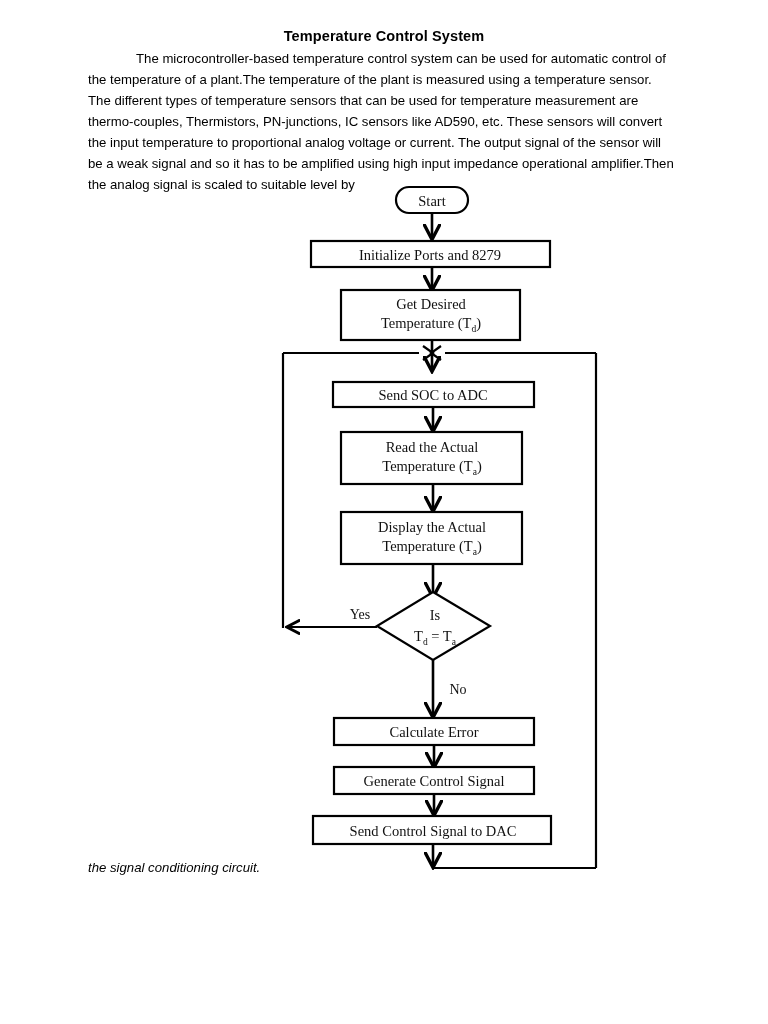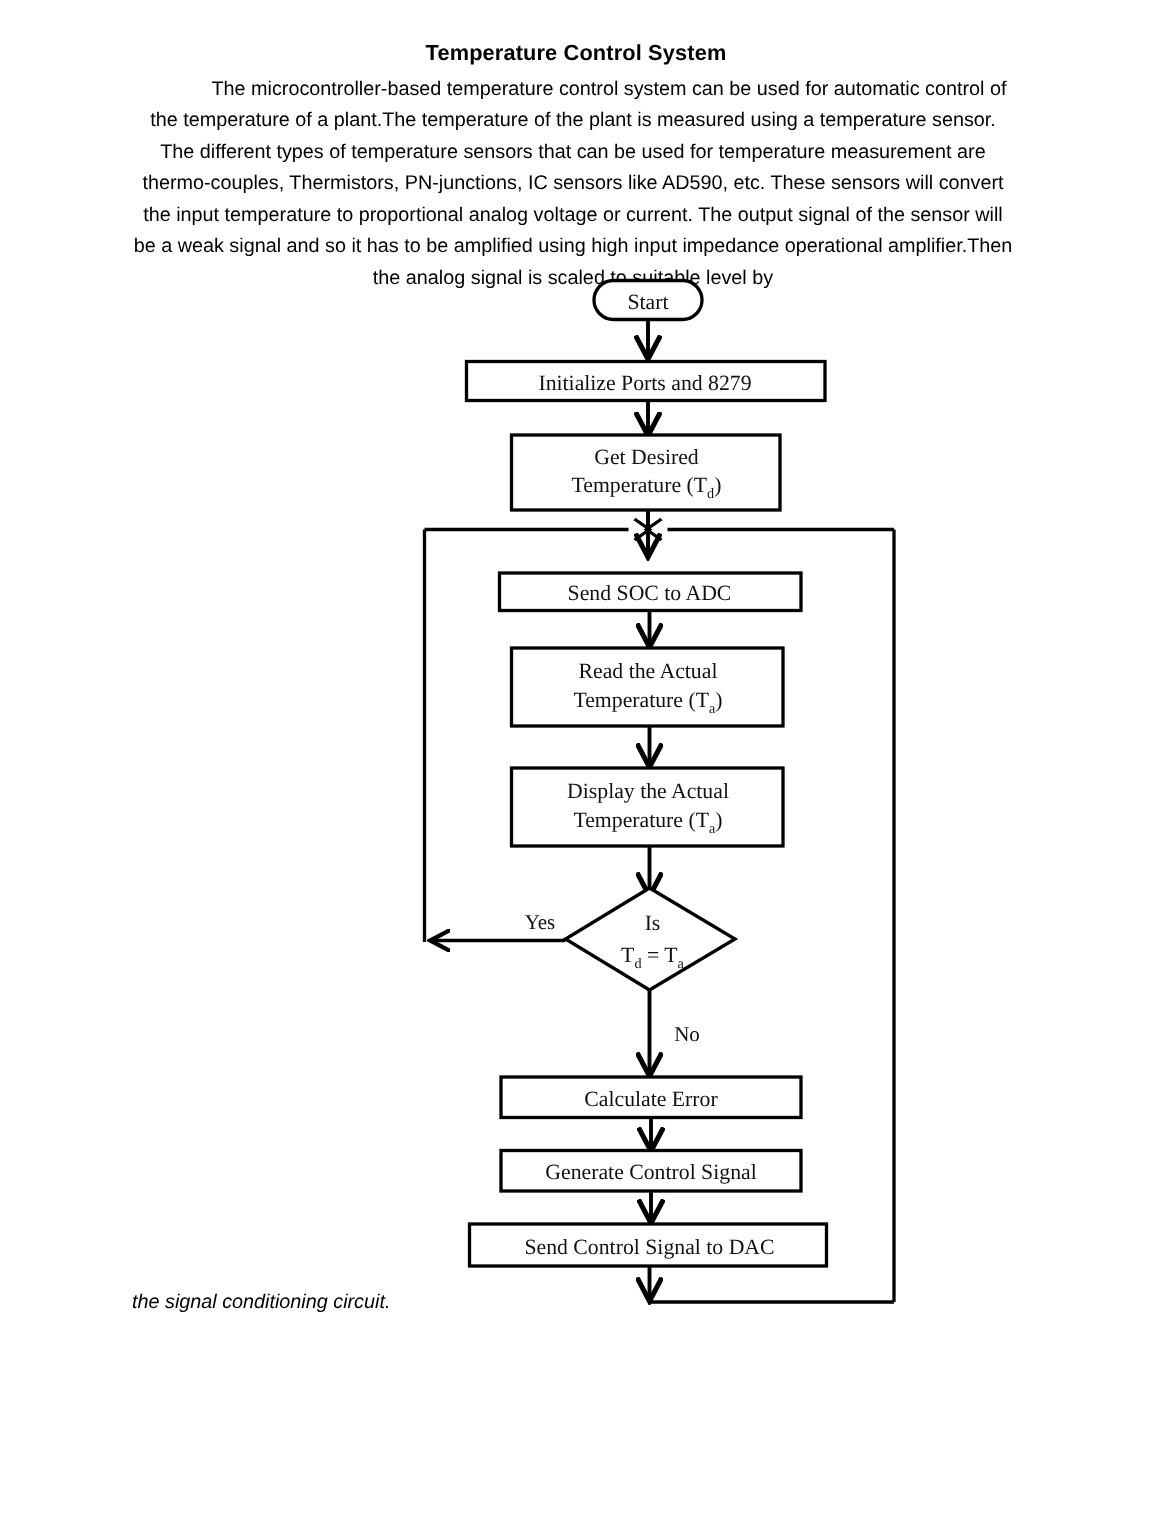--- a/index.html
+++ b/index.html
@@ -28,21 +28,21 @@
     font-family: "Liberation Sans", sans-serif;
     letter-spacing: 0.1px;
   }
   .doc-para {
     position: absolute;
     left: 88px;
     top: 48px;
     width: 588px;
     font-size: 13.2px;
     line-height: 21px;
-    text-align: center;
+    text-align: left;
     text-indent: 48px;
     font-family: "Liberation Sans", sans-serif;
   }
   .doc-tail {
     position: absolute;
     left: 88px;
     top: 857px;
     font-size: 13.2px;
     line-height: 21px;
     font-family: "Liberation Sans", sans-serif;

